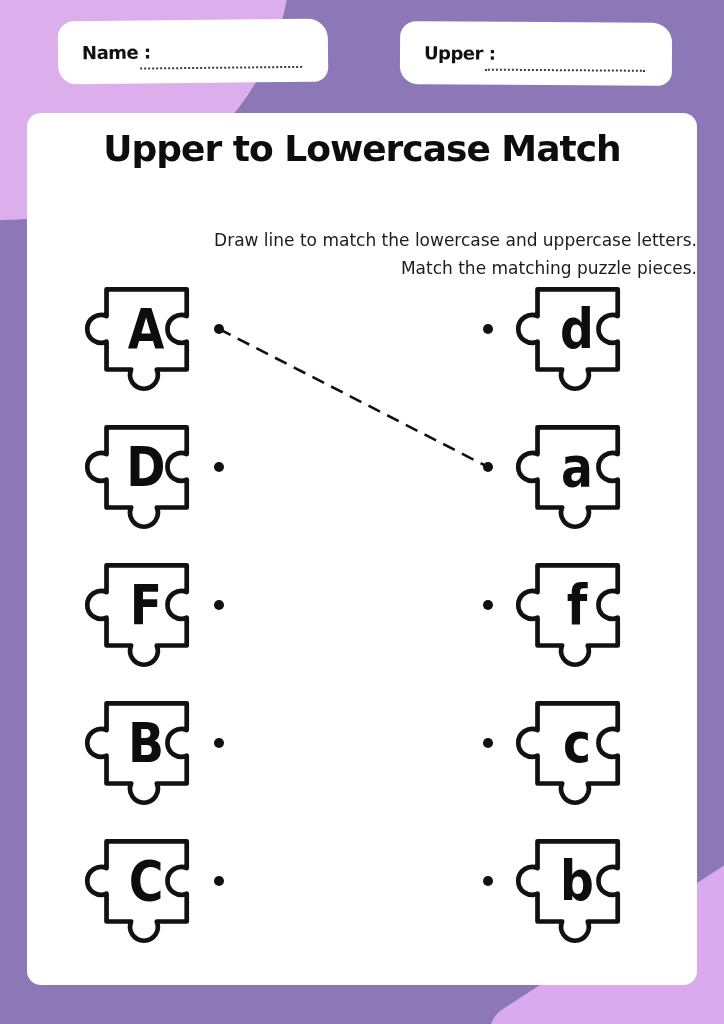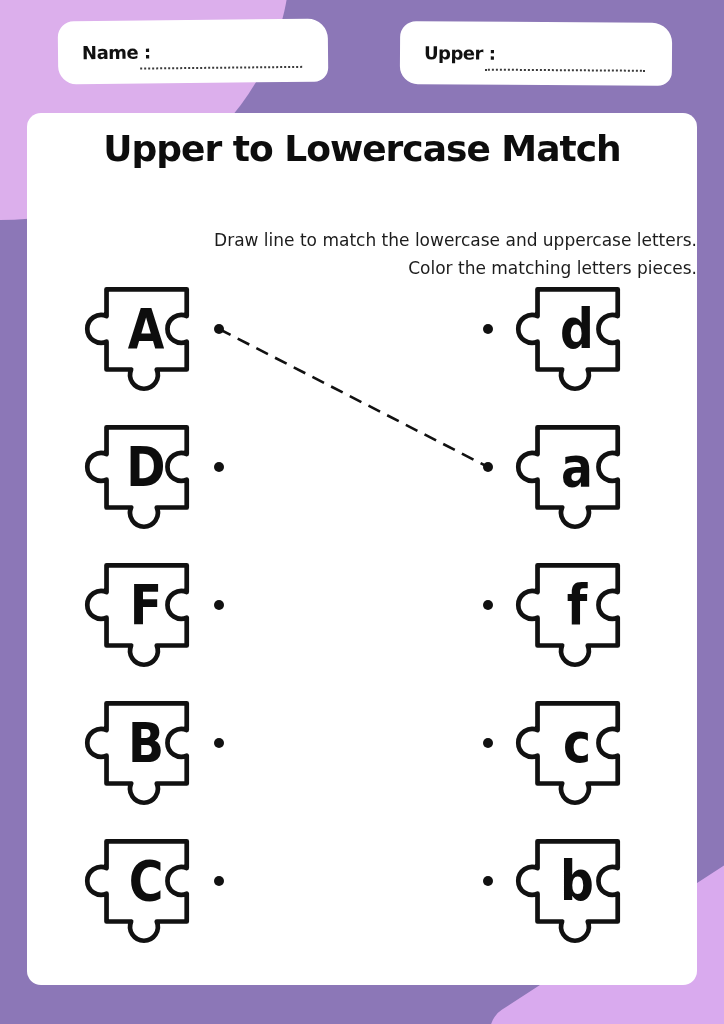--- a/index.html
+++ b/index.html
@@ -76,21 +76,21 @@
 </div>
 <div class="field-box class-box">
   <span class="field-label">Upper :</span>
   <span class="field-line"></span>
 </div>
 
 <div class="card">
   <div class="title">Upper to Lowercase Match</div>
   <div class="instructions">
     <div>Draw line to match the lowercase and uppercase letters.</div>
-    <div>Color the matching letters pieces.</div>
+    <div>Match the matching puzzle pieces.</div>
   </div>
 
   <div class="matching-area">
 
     <svg class="answer-svg" width="670" height="714" viewBox="0 0 670 714">
       <line x1="192" y1="66" x2="461" y2="204" stroke="#111" stroke-width="2.6" stroke-dasharray="13 8"></line>
     </svg>
 
     <div class="piece" style="left:56px; top:22px;">
       <svg width="108" height="107" viewBox="0 0 101 100">

